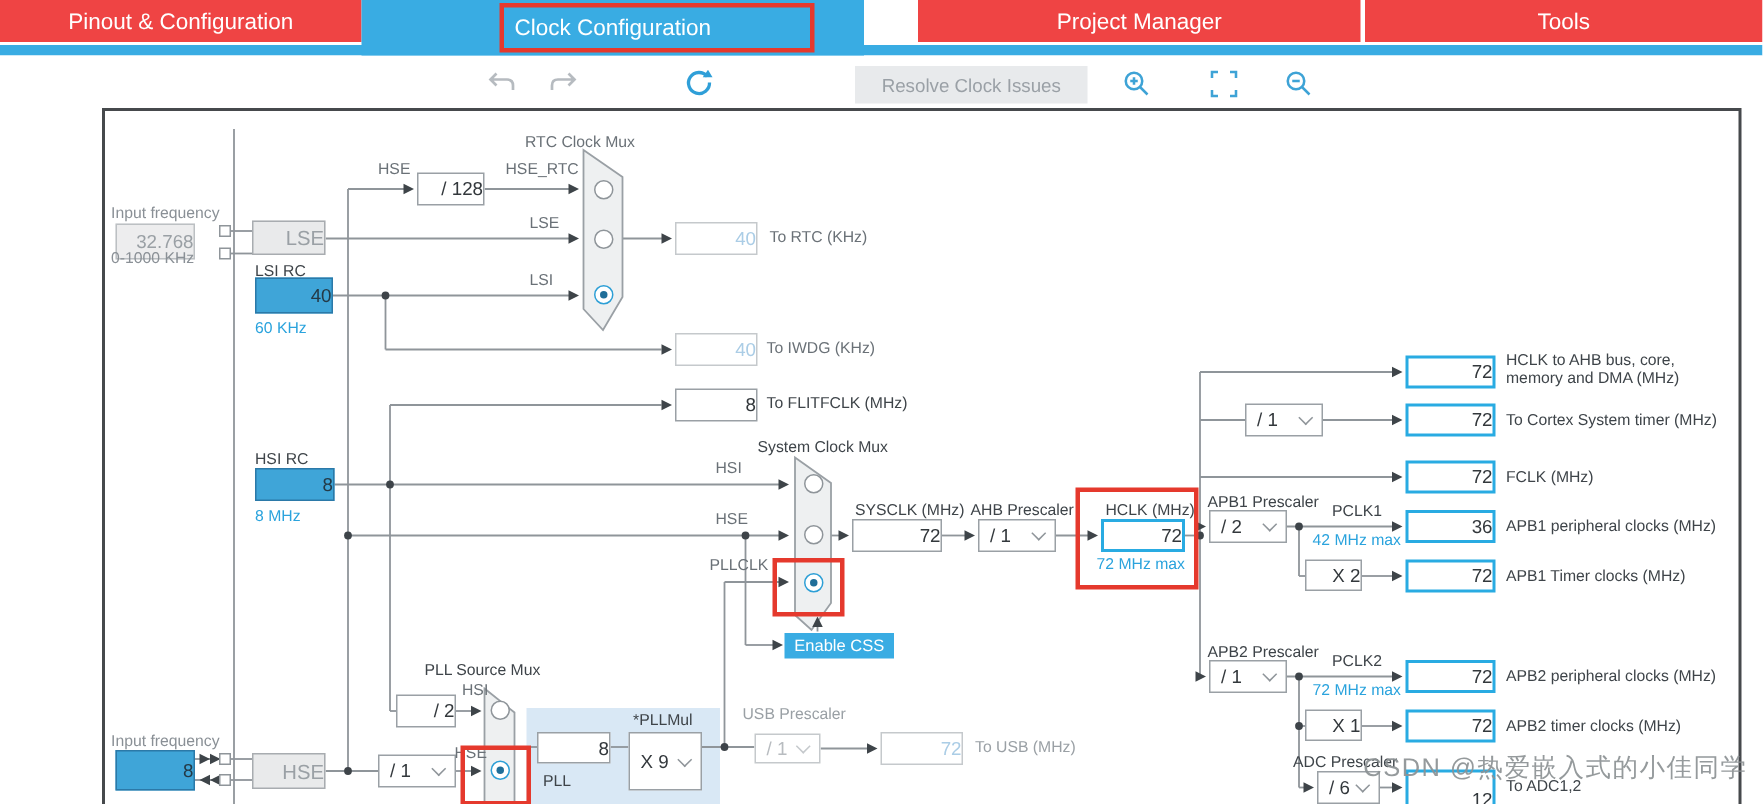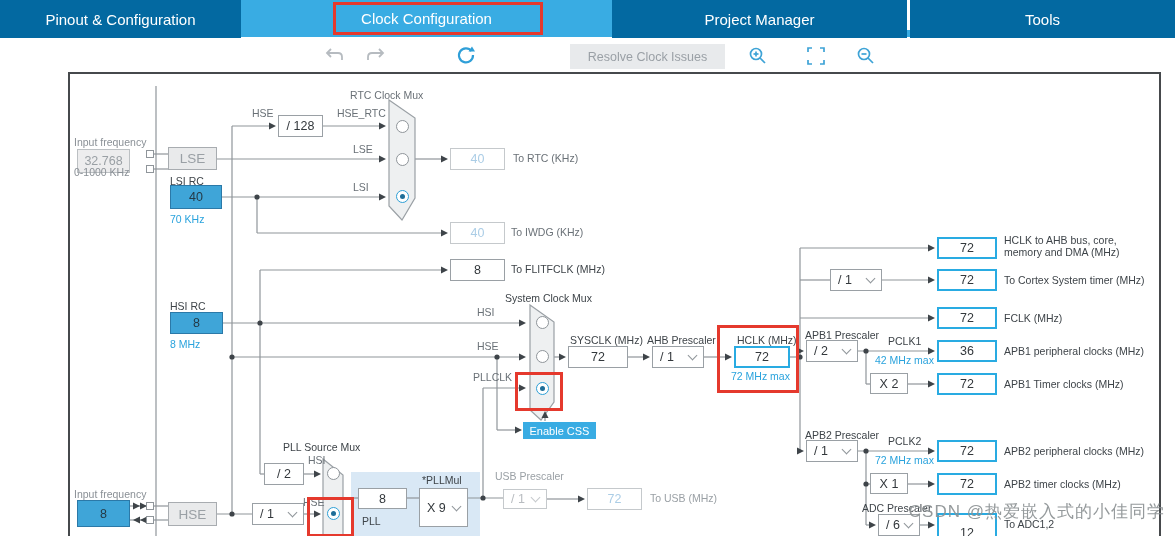--- a/index.html
+++ b/index.html
@@ -1,37 +1,37 @@
 <!DOCTYPE html>
 <html><head>
 <meta charset="utf-8">
 <style>
   html,body{margin:0;padding:0}
   body{position:relative;width:1175px;height:536px;overflow:hidden;background:#fff;
        font-family:"Liberation Sans",sans-serif}
   
-  .tab{position:absolute;top:0;height:38px;background:#0369a1;color:#fff;display:flex;
+  .tab{position:absolute;top:0;height:28px;background:#ef4444;color:#fff;display:flex;
        align-items:center;justify-content:center;font-size:15px;z-index:21;cursor:pointer}
   .tab.active{height:37px;background:#39ace3}
   .strip{position:absolute;left:0;top:30px;width:1175px;height:7px;background:#39ace3;z-index:20}
   .toolbar{position:absolute;left:0;top:37px;width:1175px;height:35px;background:#fff;z-index:20}
   .tbtn{position:absolute;display:flex;align-items:center;justify-content:center;cursor:pointer}
   .resolve{position:absolute;left:570px;top:44px;width:155px;height:25px;background:#e8eaec;
            color:#9aa0a6;font-size:12.5px;display:flex;align-items:center;justify-content:center;z-index:21}
   
   .canvas{position:absolute;left:68px;top:72px;width:1089px;height:470px;background:#fff;
           border:2px solid #46494c;z-index:0}
   
   .lbl{position:absolute;font-size:10.5px;font-weight:normal;color:#3e4449;white-space:nowrap;z-index:12}
   .lblg{color:#6a7177}
   .lbldim{color:#9aa0a5}
   .lblreg{font-weight:normal;color:#8a9096}
   .note{position:absolute;font-size:10.5px;color:#2aa3dd;white-space:nowrap;z-index:12}
   
-  .box{position:absolute;display:flex;align-items:center;justify-content:center;background:#fff;
+  .box{position:absolute;display:flex;align-items:center;justify-content:flex-end;background:#fff;
        border:1px solid #9aa0a5;font-size:12.5px;color:#33383c;z-index:10;box-sizing:border-box}
   .box.inputdim{background:#ededee;border-color:#bcc0c3;color:#9aa0a5}
   .box.dim{border-color:#c5c9cc;color:#abcde6}
   .box.result{border:2px solid #29abe2}
   .box.src{background:#3fa5d8;border-color:#2b79a8;color:#243a47}
   .box.gray{background:#e9eaeb;border-color:#a8acb0;color:#9aa0a5;font-size:13.5px}
   .dd{justify-content:flex-start;padding:0 7px;cursor:pointer}
   .chev{width:6px;height:6px;border-right:1.6px solid #8f959a;border-bottom:1.6px solid #8f959a;
         transform:rotate(45deg);margin-left:auto;margin-top:-3px}
   .dd.dim .chev{border-color:#c5c9cc}
@@ -56,21 +56,21 @@
   .ico{stroke:#b6bbc0;stroke-width:1.8;fill:none}
   .icob{stroke:#3ea3d6;stroke-width:1.7;fill:none}
 </style>
 </head>
 <body>
 
 <div class="strip"></div>
 <div class="tab" style="left:0;width:241px">
   <span>Pinout &amp; Configuration</span>
   </div>
-<div class="tab active" style="left:241px;width:371px">
+<div class="tab active" style="left:241px;width:335px">
   <span>Clock Configuration</span>
   </div>
 <div class="tab" style="left:612px;width:295px">
   <span>Project Manager</span>
   </div>
 <div class="tab" style="left:910px;width:265px">
   <span>Tools</span>
   </div>
 <div class="redrect" style="left:333px;top:2px;width:204px;height:27px"></div>
 
@@ -227,21 +227,21 @@
 <div class="lbl lblreg" style="left:74px;top:166px">0-1000 KHz</div>
 <div class="sq" style="left:146px;top:150px"></div>
 <div class="sq" style="left:146px;top:165px"></div>
 <div class="box gray" style="left:168px;top:147px;width:49px;height:23px">
   <span>LSE</span>
   </div>
 <div class="lbl" style="left:170px;top:175px">LSI RC</div>
 <div class="box src" style="left:170px;top:185px;width:52px;height:24px">
   <span>40</span>
   </div>
-<div class="note" style="left:170px;top:213px">70 KHz</div>
+<div class="note" style="left:170px;top:213px">60 KHz</div>
 
 <div class="lbl lblg" style="left:252px;top:107px">HSE</div>
 <div class="box" style="left:278px;top:115px;width:45px;height:22px">
   <span>/ 128</span>
   </div>
 <div class="lbl lblg" style="left:337px;top:107px">HSE_RTC</div>
 <div class="lbl lblg" style="left:350px;top:89px">RTC Clock Mux</div>
 <div class="lbl lblg" style="left:353px;top:143px">LSE</div>
 <div class="lbl lblg" style="left:353px;top:181px">LSI</div>
 <div class="radio" style="left:396px;top:120px"></div>

